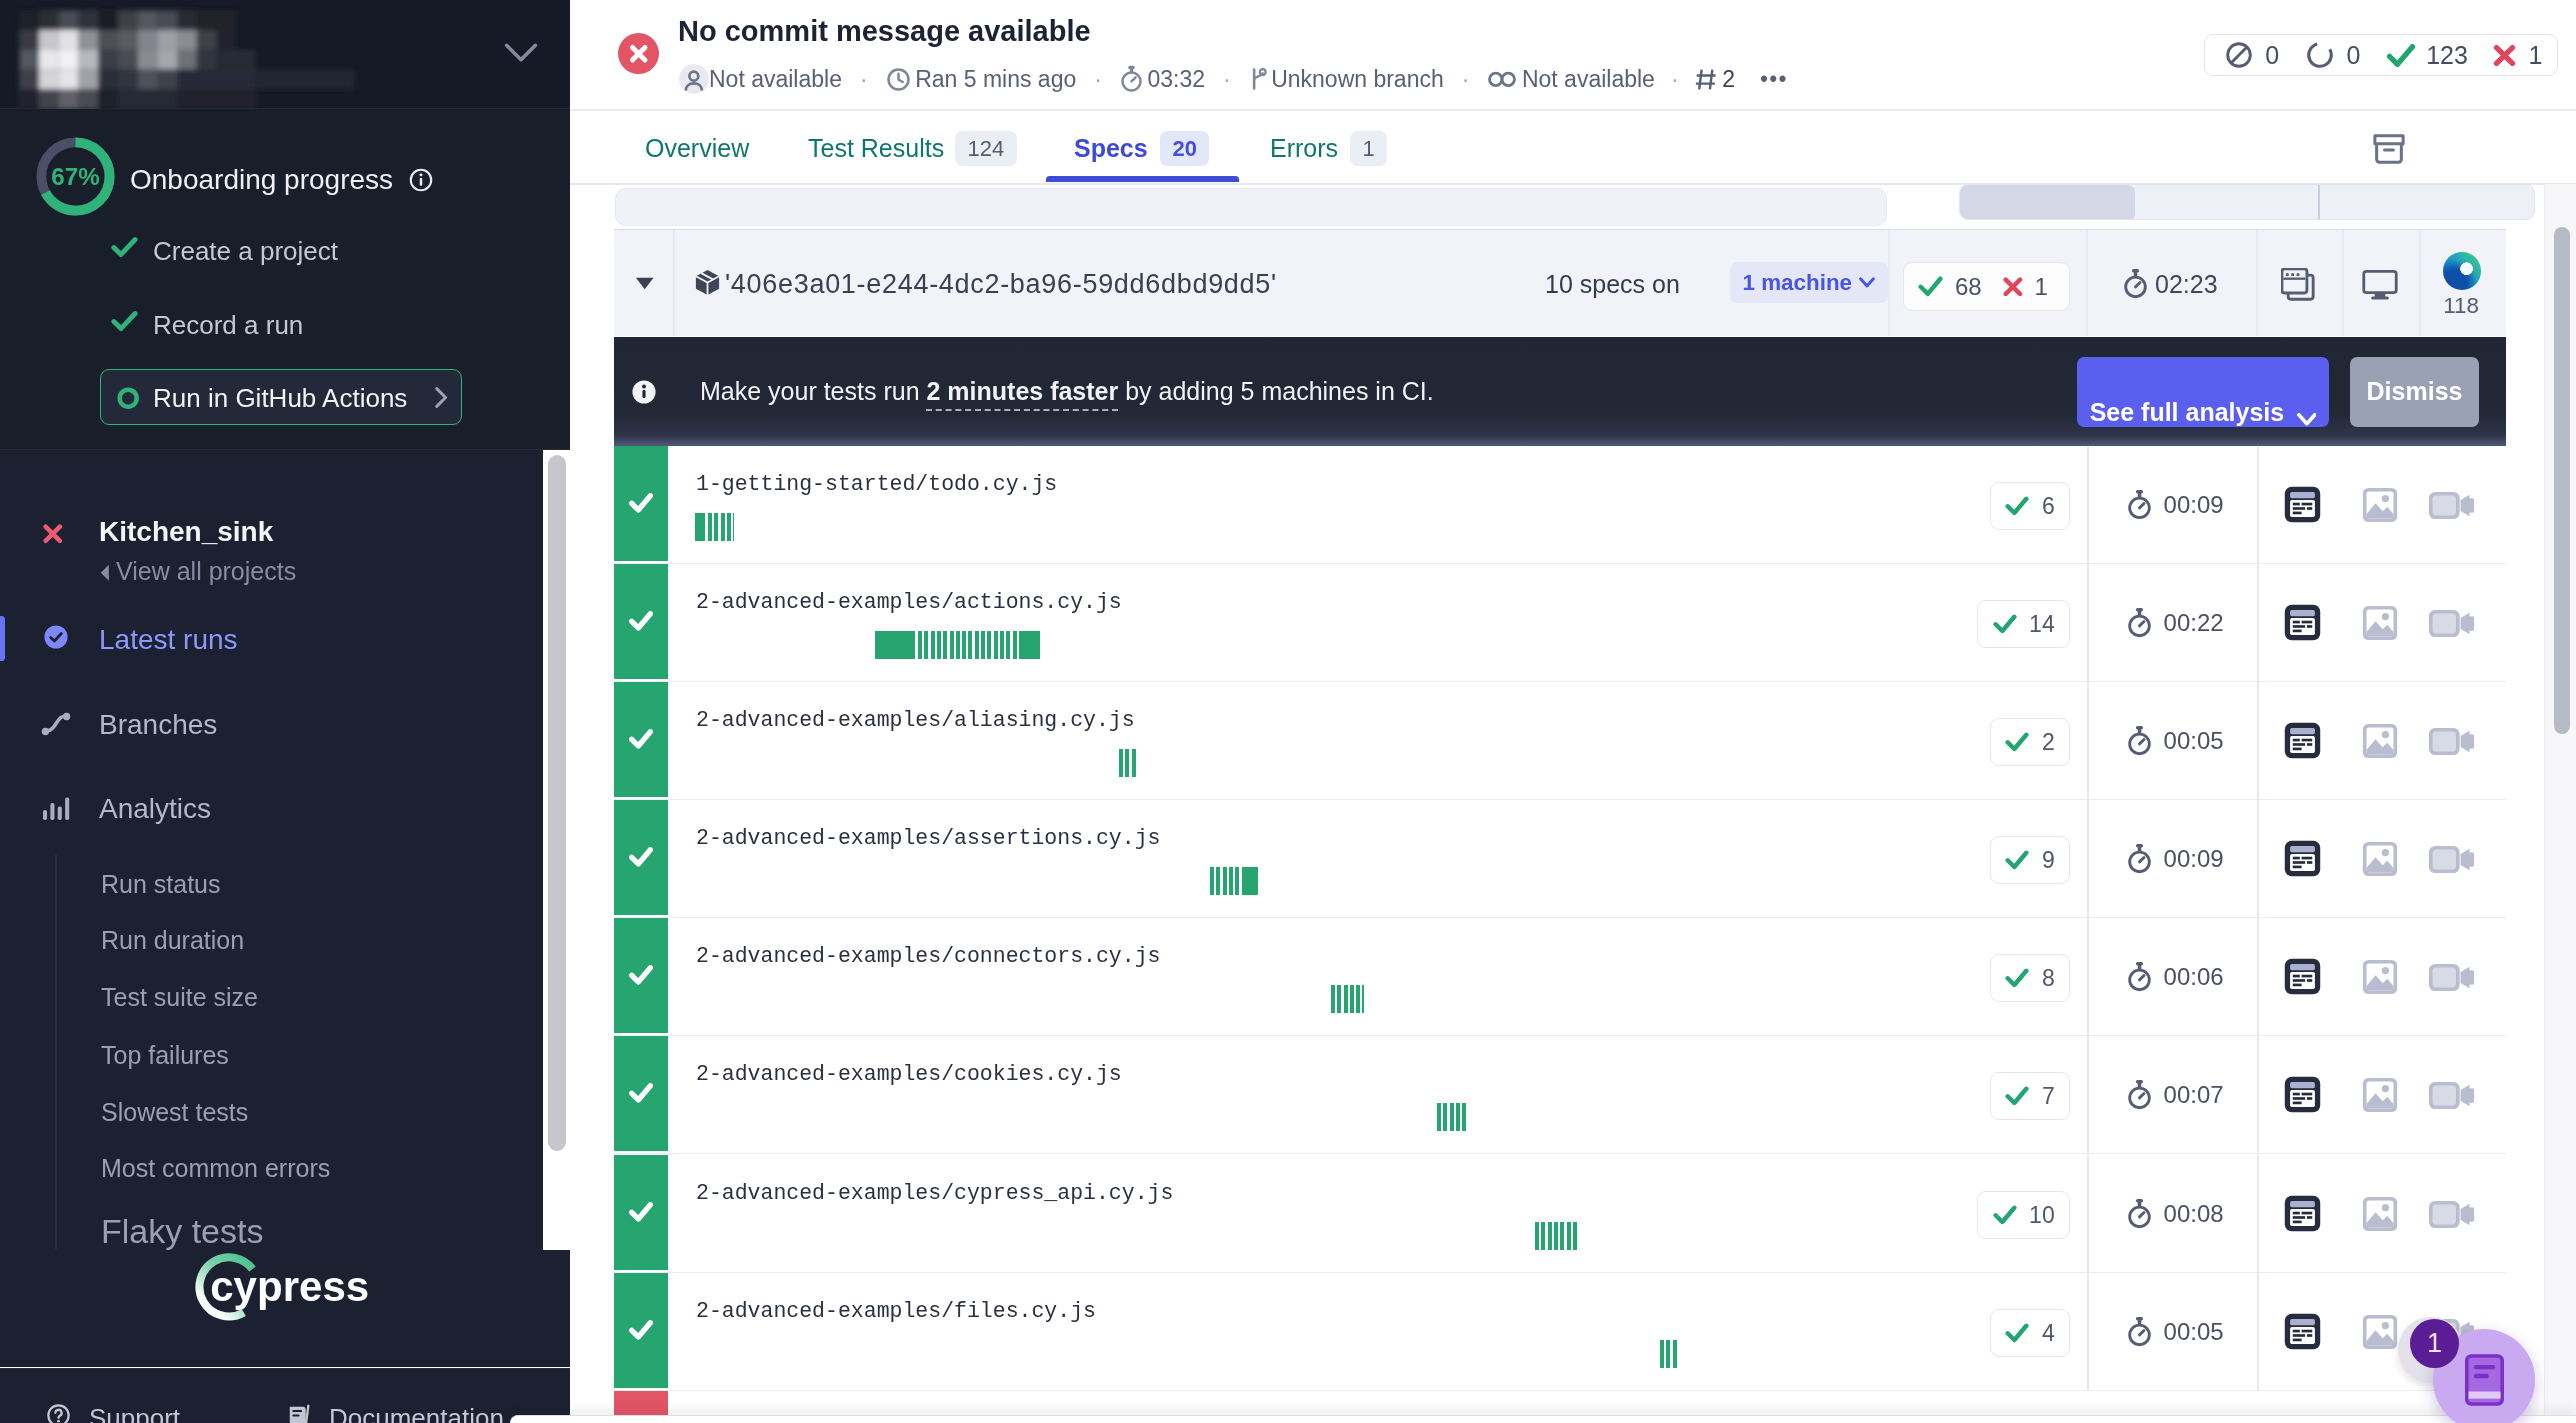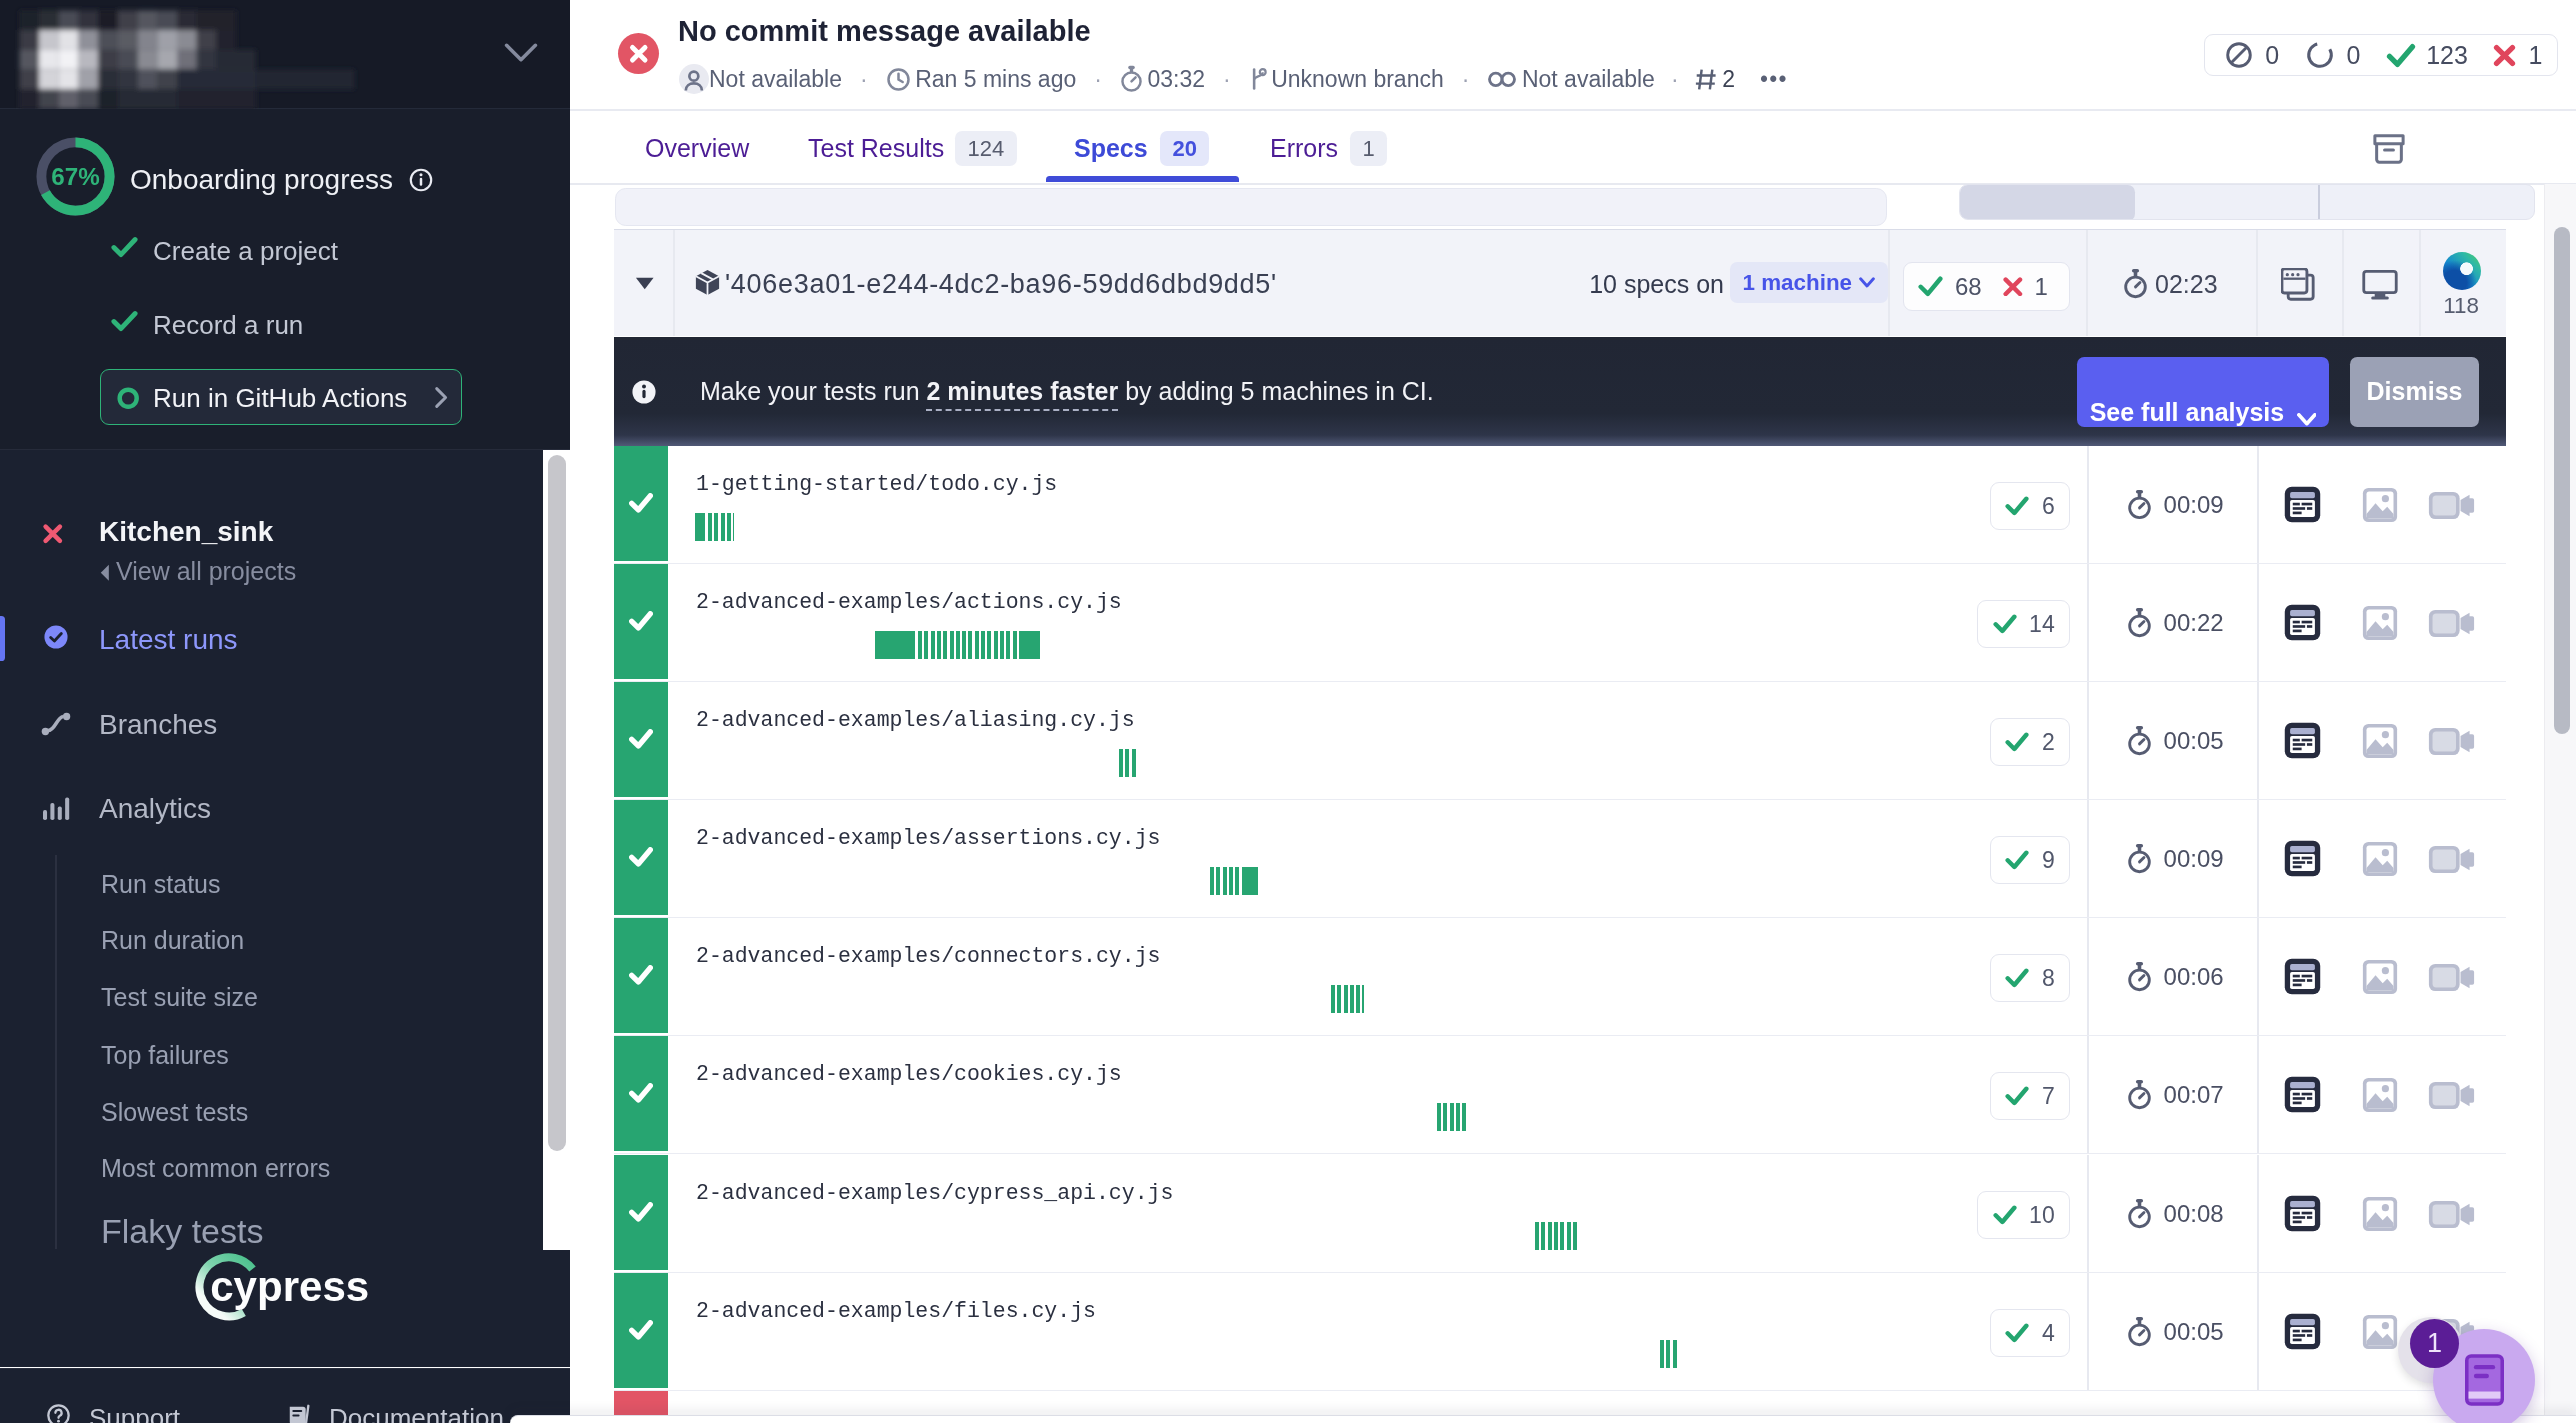--- a/index.html
+++ b/index.html
@@ -13,21 +13,21 @@
 #projPanel{position:absolute;left:0;top:450px;width:543px;height:800px;background:#1b2130}
 #sbScroll{position:absolute;left:543px;top:450px;width:27px;height:800px;background:#fff}
 #sbThumb{position:absolute;left:4.5px;top:5.4px;width:18px;height:696px;background:#c6c6cb;border-radius:9px}
 #logoArea{position:absolute;left:0;top:1250px;width:570px;height:117px;background:#1b2130}
 #sbFoot{position:absolute;left:0;top:1368px;width:570px;height:55px;background:#1b2130;border-top:0.9px solid #2a2f3e}
 .sbtext{color:#c3c8d4;font-size:26px}
 
 #main{position:absolute;left:570px;top:0;width:2006px;height:1423px;background:#fff}
 .meta{font-size:23px;color:#596075}
 .badge{display:inline-block;background:#eceef6;color:#575c6e;font-size:22px;border-radius:7.2px;padding:4.5px 12.5px}
-.tab{font-size:25px;color:#4c1d95}
+.tab{font-size:25px;color:#0f766e}
 .vline{position:absolute;top:0;width:1.8px;height:100%;background:#e7e9f0}
 .row{position:absolute;left:44px;width:1892px;height:118px;background:#fff;border-bottom:1.8px solid #eaecf3}
 .cbadge{right:436px}
 .gcell{position:absolute;left:0;top:0;width:54px;height:115px;background:#27a571}
 .spec{position:absolute;left:82px;top:26px;font-family:"Liberation Mono",monospace;font-size:21.5px;color:#2b3040}
 .bars{position:absolute;top:67px;height:28px;background:repeating-linear-gradient(90deg,#27a571 0 4px,#fff 4px 6.3px)}
 .cbadge{position:absolute;top:36px;height:48px;border:1.8px solid #e4e6ef;border-radius:9px;background:#fff;display:flex;align-items:center;justify-content:flex-end;padding:0 14.3px;font-size:23px;color:#51576b}
 .timer{position:absolute;left:1513px;top:0;height:118px;display:flex;align-items:center;font-size:24px;color:#4a4f63}
 </style>
 </head>
@@ -290,21 +290,21 @@
     <div class="vline" style="left:59px"></div>
     <svg class="abs" style="left:19.7px;top:46px" width="21.5" height="15" viewBox="0 0 24 17">
         <path d="M2 2 L12 15 L22 2 Z" fill="#3a3f52"></path>
       </svg>
     <svg class="abs" style="left:81px;top:39px" width="25" height="27" viewBox="0 0 28 30">
         <path d="M14 1 L27 8 V22 L14 29 L1 22 V8 Z" fill="#3f4457"></path>
         <path d="M1 8 L14 15 L27 8 M14 15 V29" stroke="#f2f3f9" stroke-width="2" fill="none"></path>
         <path d="M7 4.5 L20 11.5" stroke="#f2f3f9" stroke-width="2"></path>
       </svg>
     <div class="abs" style="left:111px;top:39px;font-size:27px;letter-spacing:0.7px;color:#3a4053">'406e3a01-e244-4dc2-ba96-59dd6dbd9dd5'</div>
-    <div class="abs" style="left:931px;top:40px;width:179px;text-align:right;font-size:25px;color:#343a4e">10 specs on</div>
+    <div class="abs" style="left:931px;top:40px;width:179px;font-size:25px;color:#343a4e">10 specs on</div>
     <div class="abs" style="left:1116px;top:32px;height:41px;background:#e4e7f7;border-radius:7.2px;display:flex;align-items:center;padding:0 12.5px;gap:7.2px">
       <span style="font-size:22.4px;font-weight:bold;color:#4754e8">1 machine</span>
       <svg width="16" height="11.6" viewBox="0 0 20 14">
           <path d="M2 2 L10 11 L18 2" fill="none" stroke="#4754e8" stroke-width="3.6" stroke-linecap="round" stroke-linejoin="round"></path>
         </svg>
     </div>
     <div class="vline" style="left:1274px"></div>
     <div class="abs" style="left:1289px;top:32px;width:167px;height:49px;background:#fdfdfe;border:1.8px solid #e3e5ef;border-radius:9px;display:flex;align-items:center;padding-left:14.3px">
       <svg width="25" height="21.5" viewBox="0 0 28 24">
           <path d="M3 12 L11 20 L25 3" fill="none" stroke="#23a56f" stroke-width="5" stroke-linecap="round" stroke-linejoin="round"></path>

